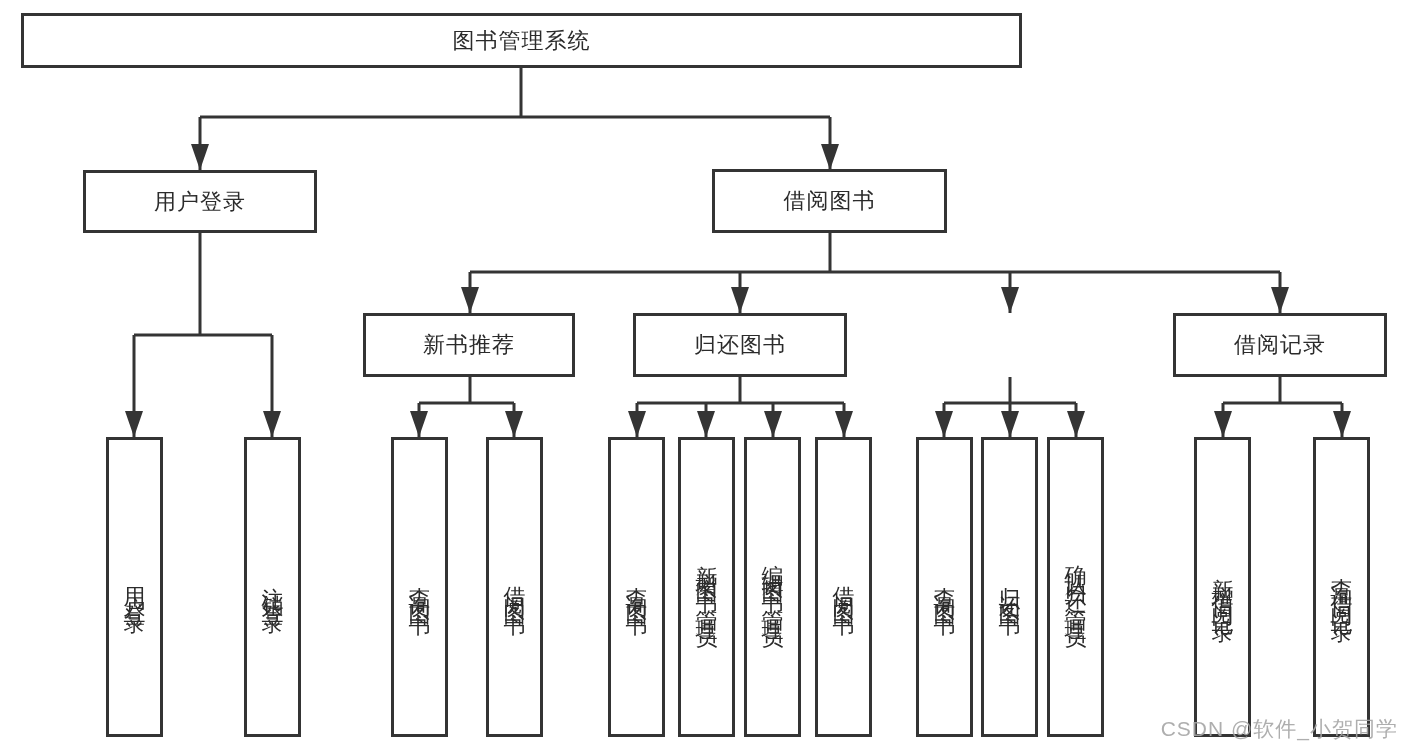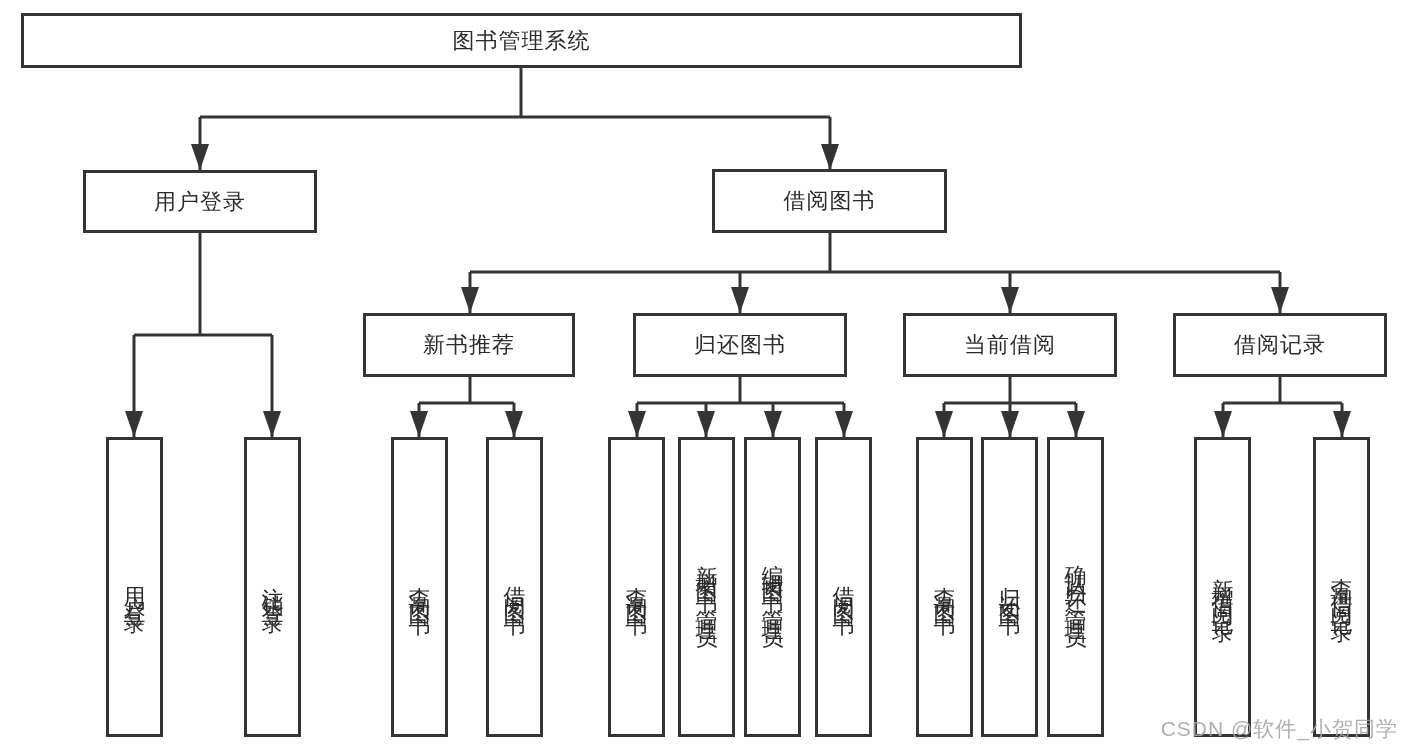--- a/index.html
+++ b/index.html
@@ -72,23 +72,20 @@
   <div class="node" style="left:712px;top:169px;width:235px;height:64px;">
     <span class="hlabel">借阅图书</span>
   </div>
 
   <div class="node" style="left:363px;top:313px;width:212px;height:64px;">
     <span class="hlabel">新书推荐</span>
   </div>
   <div class="node" style="left:633px;top:313px;width:214px;height:64px;">
     <span class="hlabel">归还图书</span>
   </div>
-  <div class="node" style="left:903px;top:313px;width:214px;height:64px;">
-    <span class="hlabel">当前借阅</span>
-  </div>
   <div class="node" style="left:1173px;top:313px;width:214px;height:64px;">
     <span class="hlabel">借阅记录</span>
   </div>
 
   <div class="node leaf" style="left:106px;top:437px;width:57px;height:300px;">
     <div class="vlabel">用户登录</div>
   </div>
   <div class="node leaf" style="left:244px;top:437px;width:57px;height:300px;">
     <div class="vlabel">注销登录</div>
   </div>

